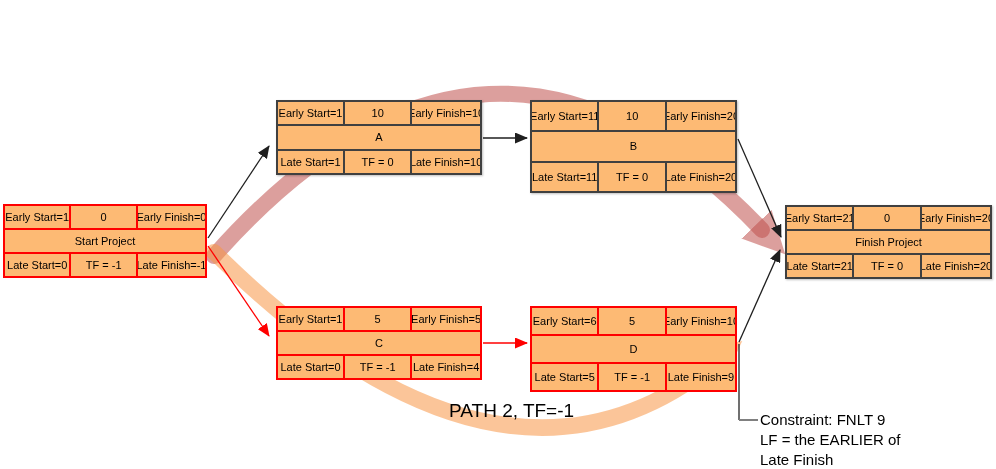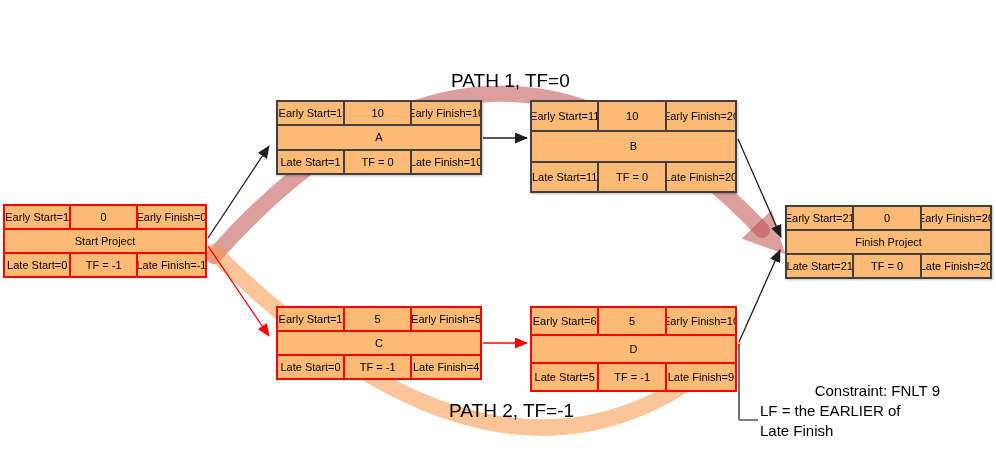--- a/index.html
+++ b/index.html
@@ -64,21 +64,21 @@
     line-height: 19px;
   }
   #path1-label { left: 451px; top: 70px;  font-size: 19px; }
   #path2-label { left: 449px; top: 400px; font-size: 19px; }
   #constraint-note {
     left: 760px; top: 381px; width: 210px;
     font-size: 15px;
     line-height: 20px;
     text-align: left;
   }
-  #constraint-note .note-line1 { text-align: right; width: 180px; }
+  #constraint-note .note-line1 { text-align: left; width: 180px; margin-top: 29px; }
 </style>
 </head>
 <body>
 
 <div id="canvas">
 
   <svg class="overlay" viewBox="0 0 996 469">
     <defs>
       <marker id="head-black" markerUnits="userSpaceOnUse" markerWidth="13" markerHeight="11" refX="12" refY="5.5" orient="auto">
         <path d="M0,0 L13,5.5 L0,11 Z" fill="#1f1f1f"></path>
@@ -162,21 +162,20 @@
     <div class="cell">Early Start=21</div>
     <div class="cell">0</div>
     <div class="cell">Early Finish=20</div>
     <div class="cell name">Finish Project</div>
     <div class="cell">Late Start=21</div>
     <div class="cell">TF = 0</div>
     <div class="cell">Late Finish=20</div>
   </div>
 
 
-  <div class="annot" id="path1-label">PATH 1, TF=0</div>
 
   <div class="annot" id="path2-label">PATH 2, TF=-1</div>
 
   <div class="annot" id="constraint-note">
     <div class="note-line1">Constraint: FNLT 9</div>
     <div>LF = the EARLIER of</div>
     <div>Late Finish</div>
   </div>
 
 </div>

